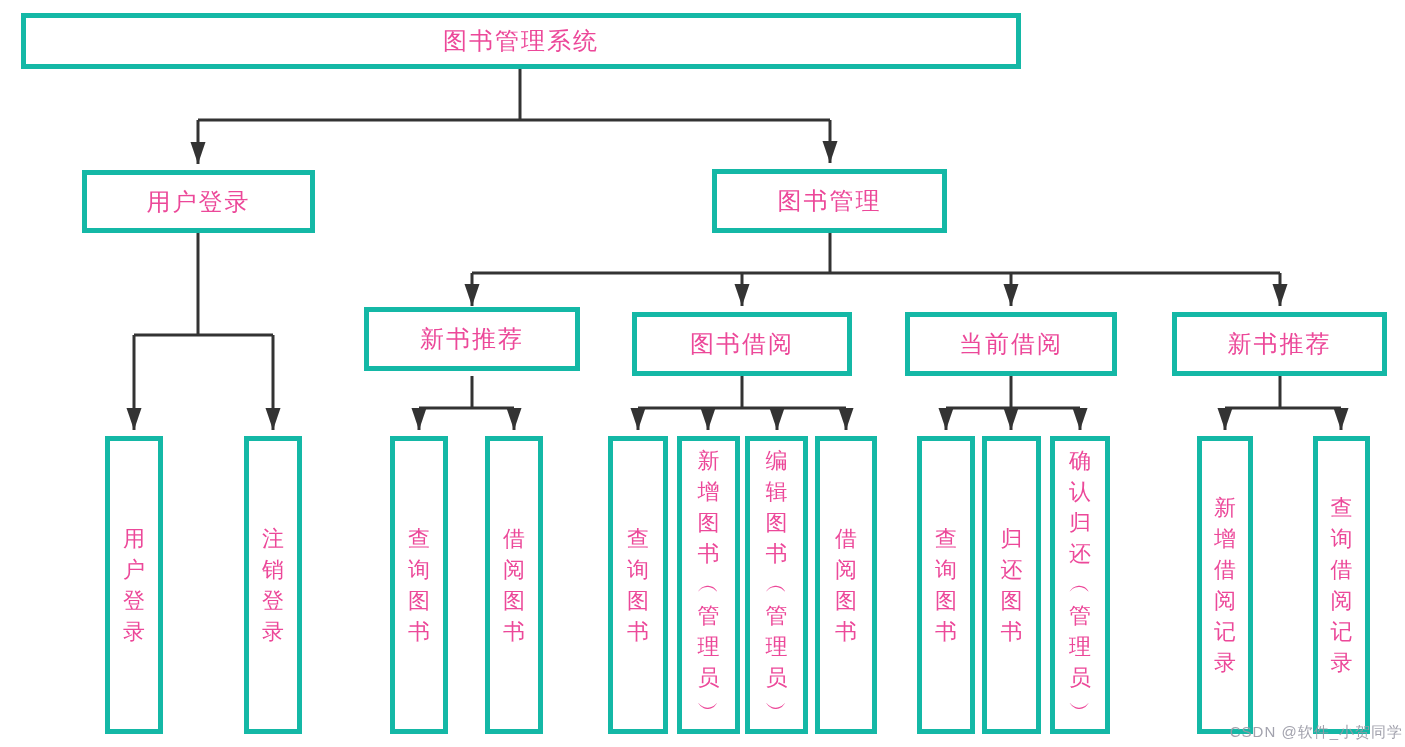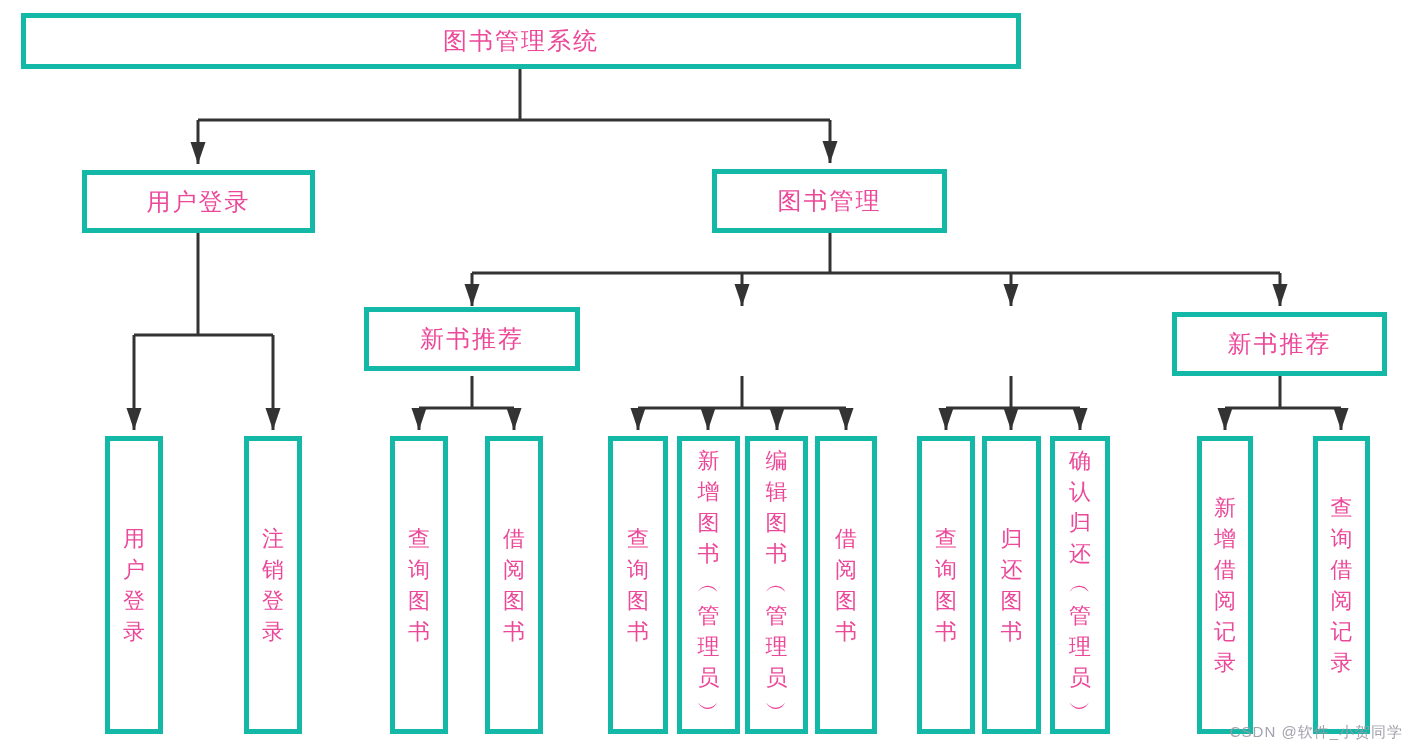--- a/index.html
+++ b/index.html
@@ -94,20 +94,22 @@
       <path d="M1341,408 V430" marker-end="url(#arw)"></path>
     </g>
   </svg>
 
   <div class="box hlabel" style="left:21px;top:13px;width:1000px;height:56px">图书管理系统</div>
 
   <div class="box hlabel" style="left:712px;top:169px;width:235px;height:64px">图书管理</div>
   <div class="box hlabel" style="left:82px;top:170px;width:233px;height:63px">用户登录</div>
 
   <div class="box hlabel" style="left:364px;top:307px;width:216px;height:64px">新书推荐</div>
+  <div class="box hlabel" style="left:632px;top:312px;width:220px;height:64px">图书借阅</div>
+  <div class="box hlabel" style="left:905px;top:312px;width:212px;height:64px">当前借阅</div>
   <div class="box hlabel" style="left:1172px;top:312px;width:215px;height:64px">新书推荐</div>
 
   <div class="box vtext" style="left:105px;top:436px;width:58px;height:298px">
       <span>用</span>
       <span>户</span>
       <span>登</span>
       <span>录</span>
     </div>
   <div class="box vtext" style="left:244px;top:436px;width:58px;height:298px">
       <span>注</span>

